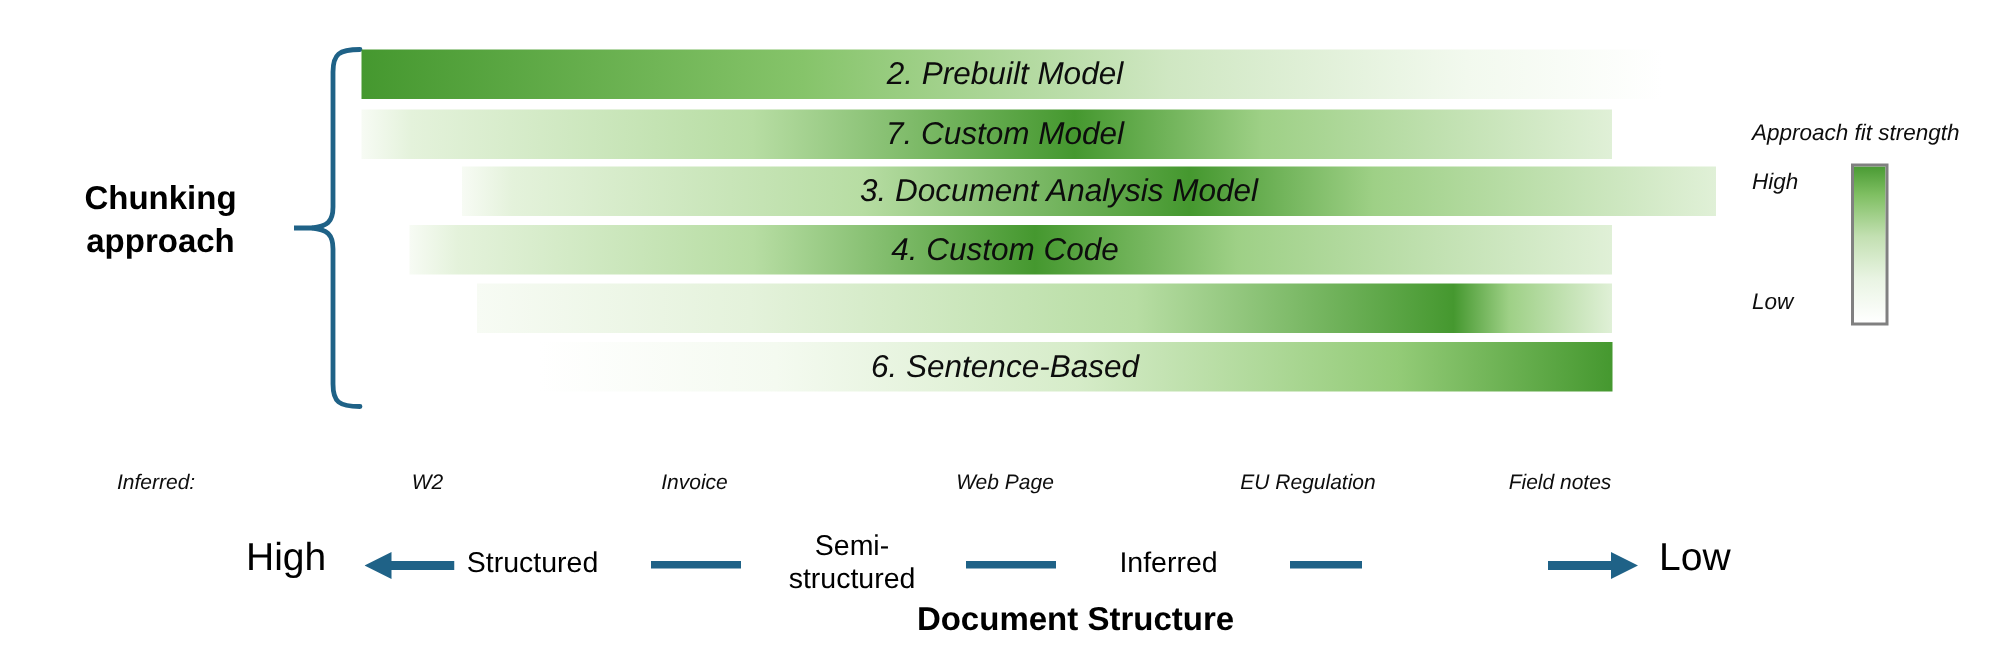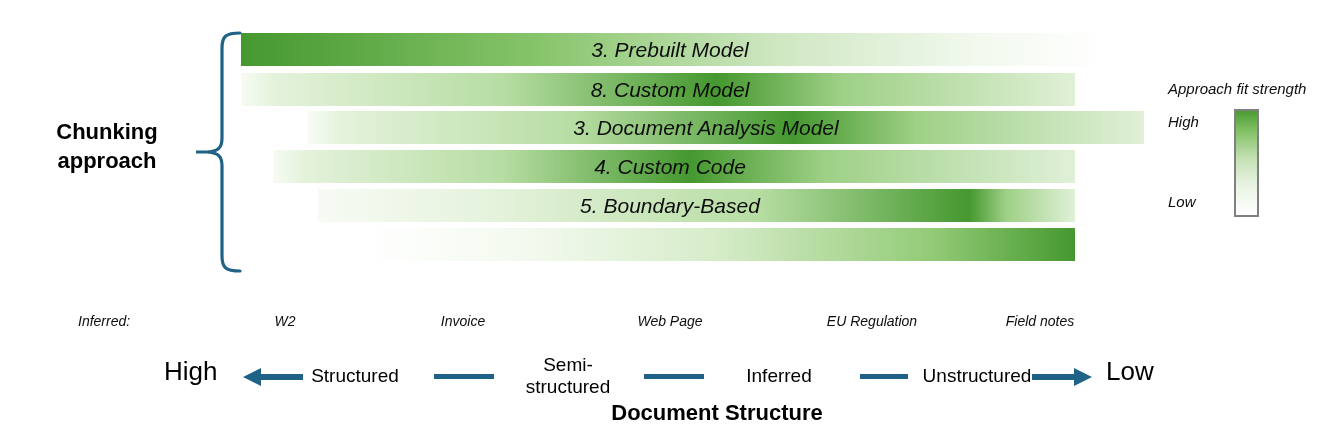--- a/index.html
+++ b/index.html
@@ -200,49 +200,49 @@
       <path d="M44 3 C 30 3, 26 6, 26 18 L 26 108 C 26 118, 22 121, 12 122
                C 22 123, 26 126, 26 136 L 26 226 C 26 238, 30 241, 44 241" fill="none" stroke="#1f6287" stroke-width="3.2" stroke-linecap="round"></path>
       <path d="M12 122 L 0 122" fill="none" stroke="#1f6287" stroke-width="3.2" stroke-linecap="round"></path>
     </svg>
   </div>
 
   <div id="bars-layer">
       <div class="bar-row" style="top: 33px;">
         <div class="bar" style="left: 241px; width: 867px; background: linear-gradient(to right, rgb(69, 152, 47) 0%, rgb(134, 196, 106) 34%, rgb(207, 231, 194) 62%, rgb(242, 249, 238) 85%, rgb(255, 255, 255) 100%);"></div>
         <div class="bar-label-layer">
-          <div class="bar-text">3. Prebuilt Model</div>
+          <div class="bar-text">2. Prebuilt Model</div>
         </div>
       </div>
       <div class="bar-row" style="top: 73px;">
         <div class="bar" style="left: 241px; width: 834px; background: linear-gradient(to right, rgb(247, 251, 244) 0%, rgb(228, 242, 219) 4%, rgb(183, 221, 163) 31.3%, rgb(69, 152, 47) 57%, rgb(158, 208, 134) 72%, rgb(224, 240, 215) 100%, rgb(255, 255, 255) 100%);"></div>
         <div class="bar-label-layer">
-          <div class="bar-text">8. Custom Model</div>
+          <div class="bar-text">7. Custom Model</div>
         </div>
       </div>
       <div class="bar-row" style="top: 111px; margin-left: 36px;">
         <div class="bar" style="left: 272px; width: 836px; background: linear-gradient(to right, rgb(247, 251, 244) 0%, rgb(228, 242, 219) 4%, rgb(183, 221, 163) 31.9%, rgb(69, 152, 47) 58%, rgb(158, 208, 134) 72.7%, rgb(224, 240, 215) 100%, rgb(255, 255, 255) 100%);"></div>
         <div class="bar-label-layer">
           <div class="bar-text">3. Document Analysis Model</div>
         </div>
       </div>
       <div class="bar-row" style="top: 150px; border-radius: 13px;">
         <div class="bar" style="left: 273px; width: 802px; background: linear-gradient(to right, rgb(247, 251, 244) 0%, rgb(228, 242, 219) 4%, rgb(183, 221, 163) 28.6%, rgb(69, 152, 47) 52%, rgb(158, 208, 134) 68.8%, rgb(224, 240, 215) 100%, rgb(255, 255, 255) 100%);"></div>
         <div class="bar-label-layer">
           <div class="bar-text">4. Custom Code</div>
         </div>
       </div>
       <div class="bar-row" style="top: 189px;">
         <div class="bar" style="left: 318px; width: 757px; background: linear-gradient(to right, rgb(247, 251, 244) 0%, rgb(228, 242, 219) 24%, rgb(183, 221, 163) 58.1%, rgb(69, 152, 47) 86%, rgb(158, 208, 134) 90.9%, rgb(224, 240, 215) 100%, rgb(255, 255, 255) 100%);"></div>
-        <div class="bar-label-layer">
-          <div class="bar-text">5. Boundary-Based</div>
-        </div>
       </div>
       <div class="bar-row" style="top: 228px;">
         <div class="bar" style="left: 360px; width: 715px; background: linear-gradient(to right, rgb(255, 255, 255) 0%, rgb(244, 250, 240) 22%, rgb(214, 236, 201) 50%, rgb(147, 203, 119) 80%, rgb(69, 152, 47) 100%);"></div>
+        <div class="bar-label-layer">
+          <div class="bar-text">6. Sentence-Based</div>
+        </div>
       </div>
     </div>
 
   <div class="legend">
     <div class="legend-title">Approach fit strength</div>
     <div class="legend-body">
       <div class="legend-high">High</div>
       <div class="legend-low">Low</div>
       <div class="legend-scale"></div>
     </div>
@@ -270,21 +270,20 @@
       <svg width="60" height="22" viewBox="0 0 60 22" aria-hidden="true">
         <path d="M60 11 L 42 2 L 42 8 L 0 8 L 0 14 L 42 14 L 42 20 Z" fill="#1f6287"></path>
       </svg>
     </div>
 
     <div class="axis-endlabel" style="left:1106px;">Low</div>
   <div class="axis-seg" style="left: 355px;">Structured</div>
       <div class="axis-seg" style="left: 779px;">Inferred</div>
       <div class="axis-seg" style="left: 568px;">Semi-
 structured</div>
-      <div class="axis-seg" style="left: 977px;">Unstructured</div>
       <div class="axis-tick" style="left: 464px; width: 60px; background: rgb(31, 98, 135);"></div>
       <div class="axis-tick" style="left: 674px; width: 60px; background: rgb(31, 98, 135);"></div>
       <div class="axis-tick" style="left: 884px; width: 48px; background: rgb(31, 98, 135);"></div>
     </div>
 
   <div class="axis-title">
     <span>Document Structure</span>
   </div>
 
 </div>

